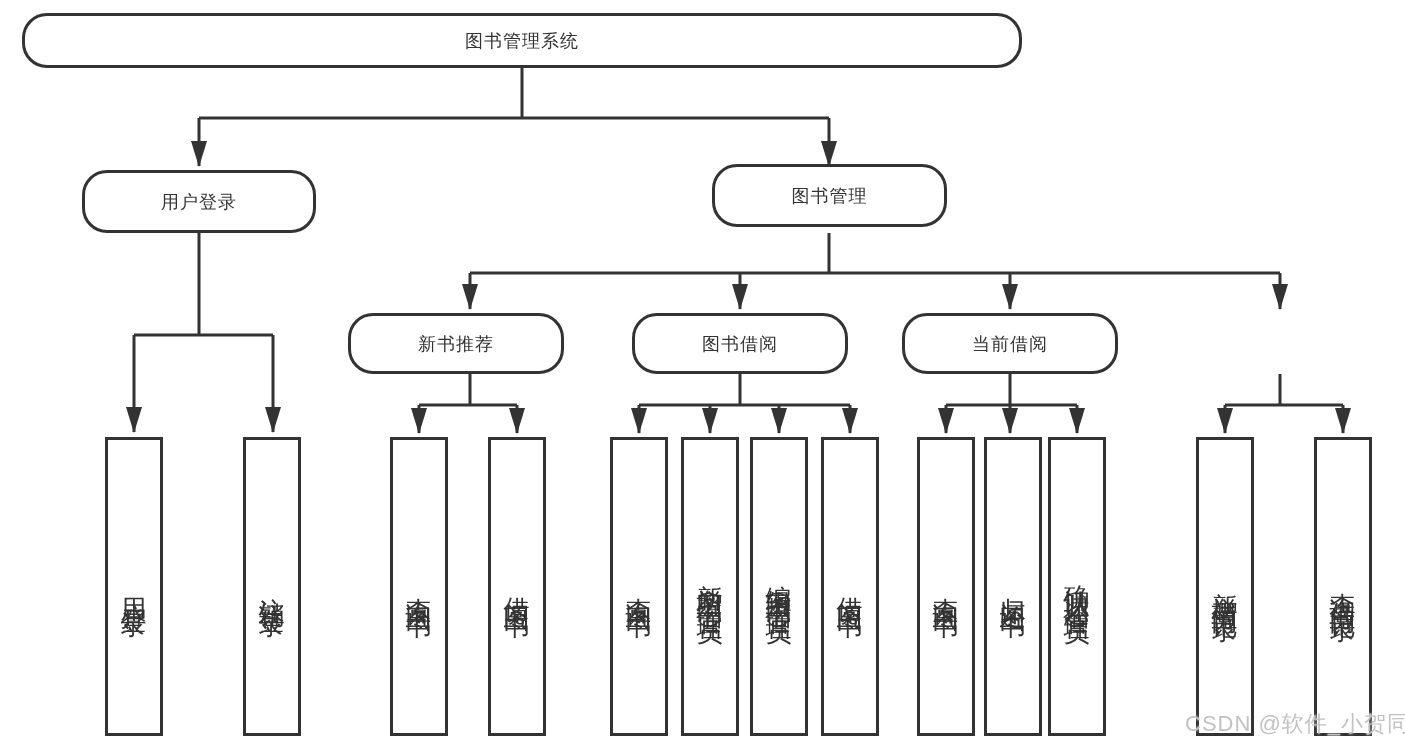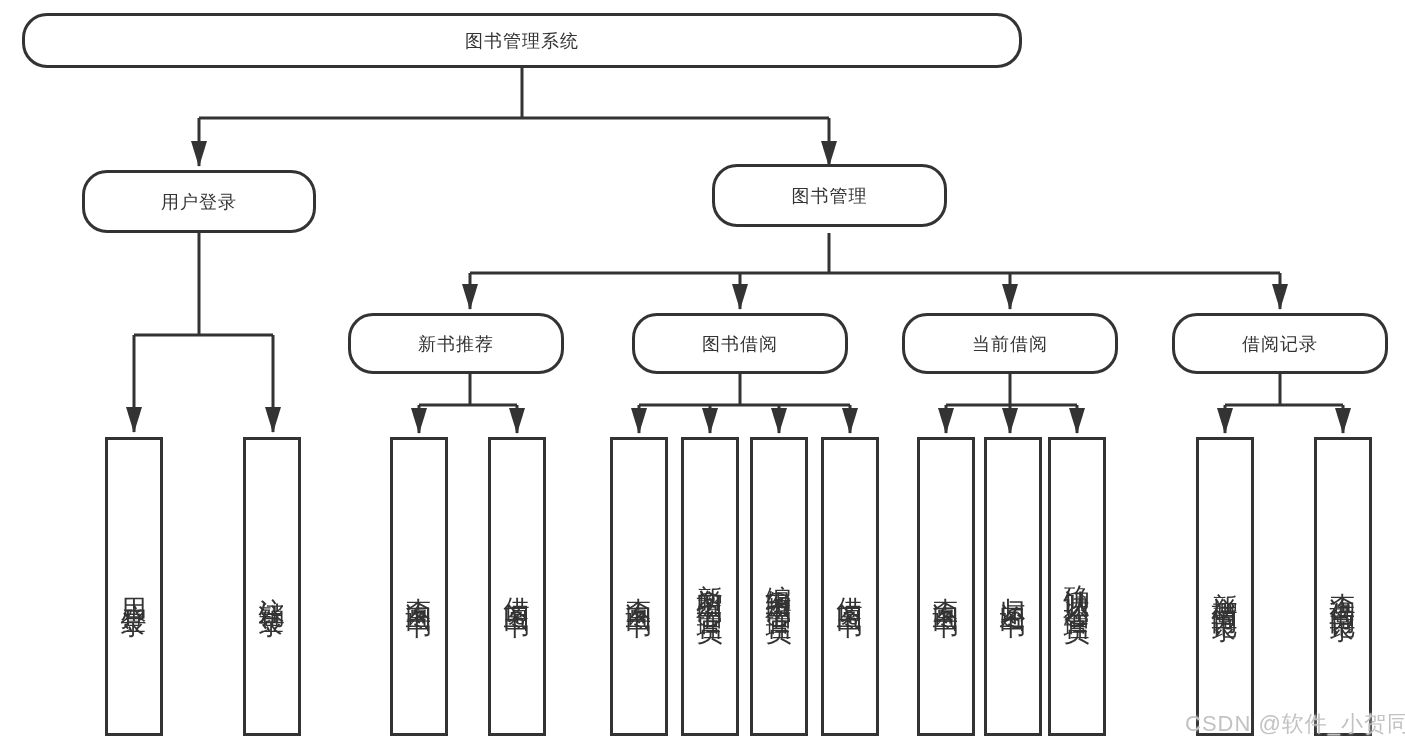--- a/index.html
+++ b/index.html
@@ -115,21 +115,20 @@
   </svg>
 
   <div class="box hbox" style="left:22px; top:13px; width:1000px; height:55px;">图书管理系统</div>
 
   <div class="box hbox" style="left:82px; top:170px; width:234px; height:63px;">用户登录</div>
   <div class="box hbox" style="left:712px; top:164px; width:235px; height:63px;">图书管理</div>
 
   <div class="box hbox" style="left:348px; top:313px; width:216px; height:61px;">新书推荐</div>
   <div class="box hbox" style="left:632px; top:313px; width:216px; height:61px;">图书借阅</div>
   <div class="box hbox" style="left:902px; top:313px; width:216px; height:61px;">当前借阅</div>
-  <div class="box hbox" style="left:1172px; top:313px; width:216px; height:61px;">借阅记录</div>
 
   <div class="box vbox" style="left:105px; top:437px; width:58px; height:299px;">用户登录</div>
   <div class="box vbox" style="left:243px; top:437px; width:58px; height:299px;">注销登录</div>
 
   <div class="box vbox" style="left:390px; top:437px; width:58px; height:299px;">查询图书</div>
   <div class="box vbox" style="left:488px; top:437px; width:58px; height:299px;">借阅图书</div>
 
   <div class="box vbox" style="left:610px; top:437px; width:58px; height:299px;">查询图书</div>
   <div class="box vbox" style="left:681px; top:437px; width:58px; height:299px;">新增图书（管理员）</div>
   <div class="box vbox" style="left:750px; top:437px; width:58px; height:299px;">编辑图书（管理员）</div>

